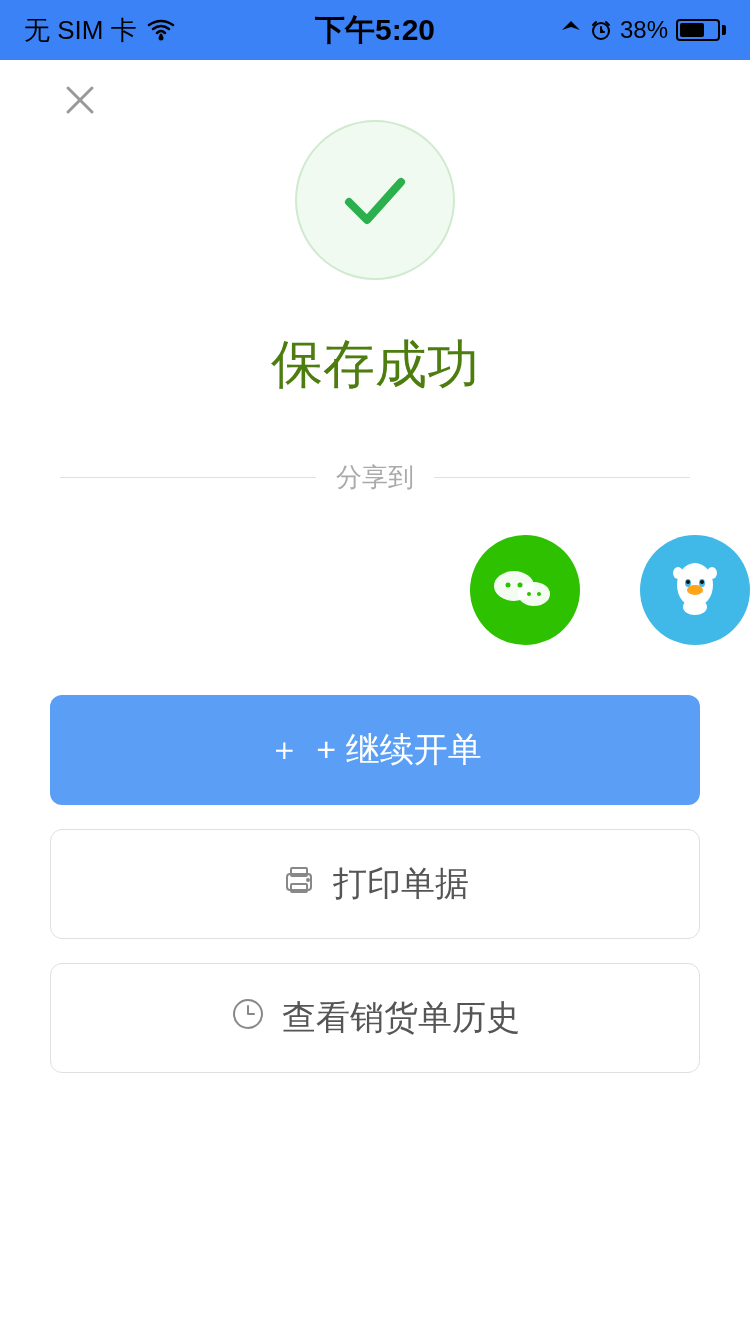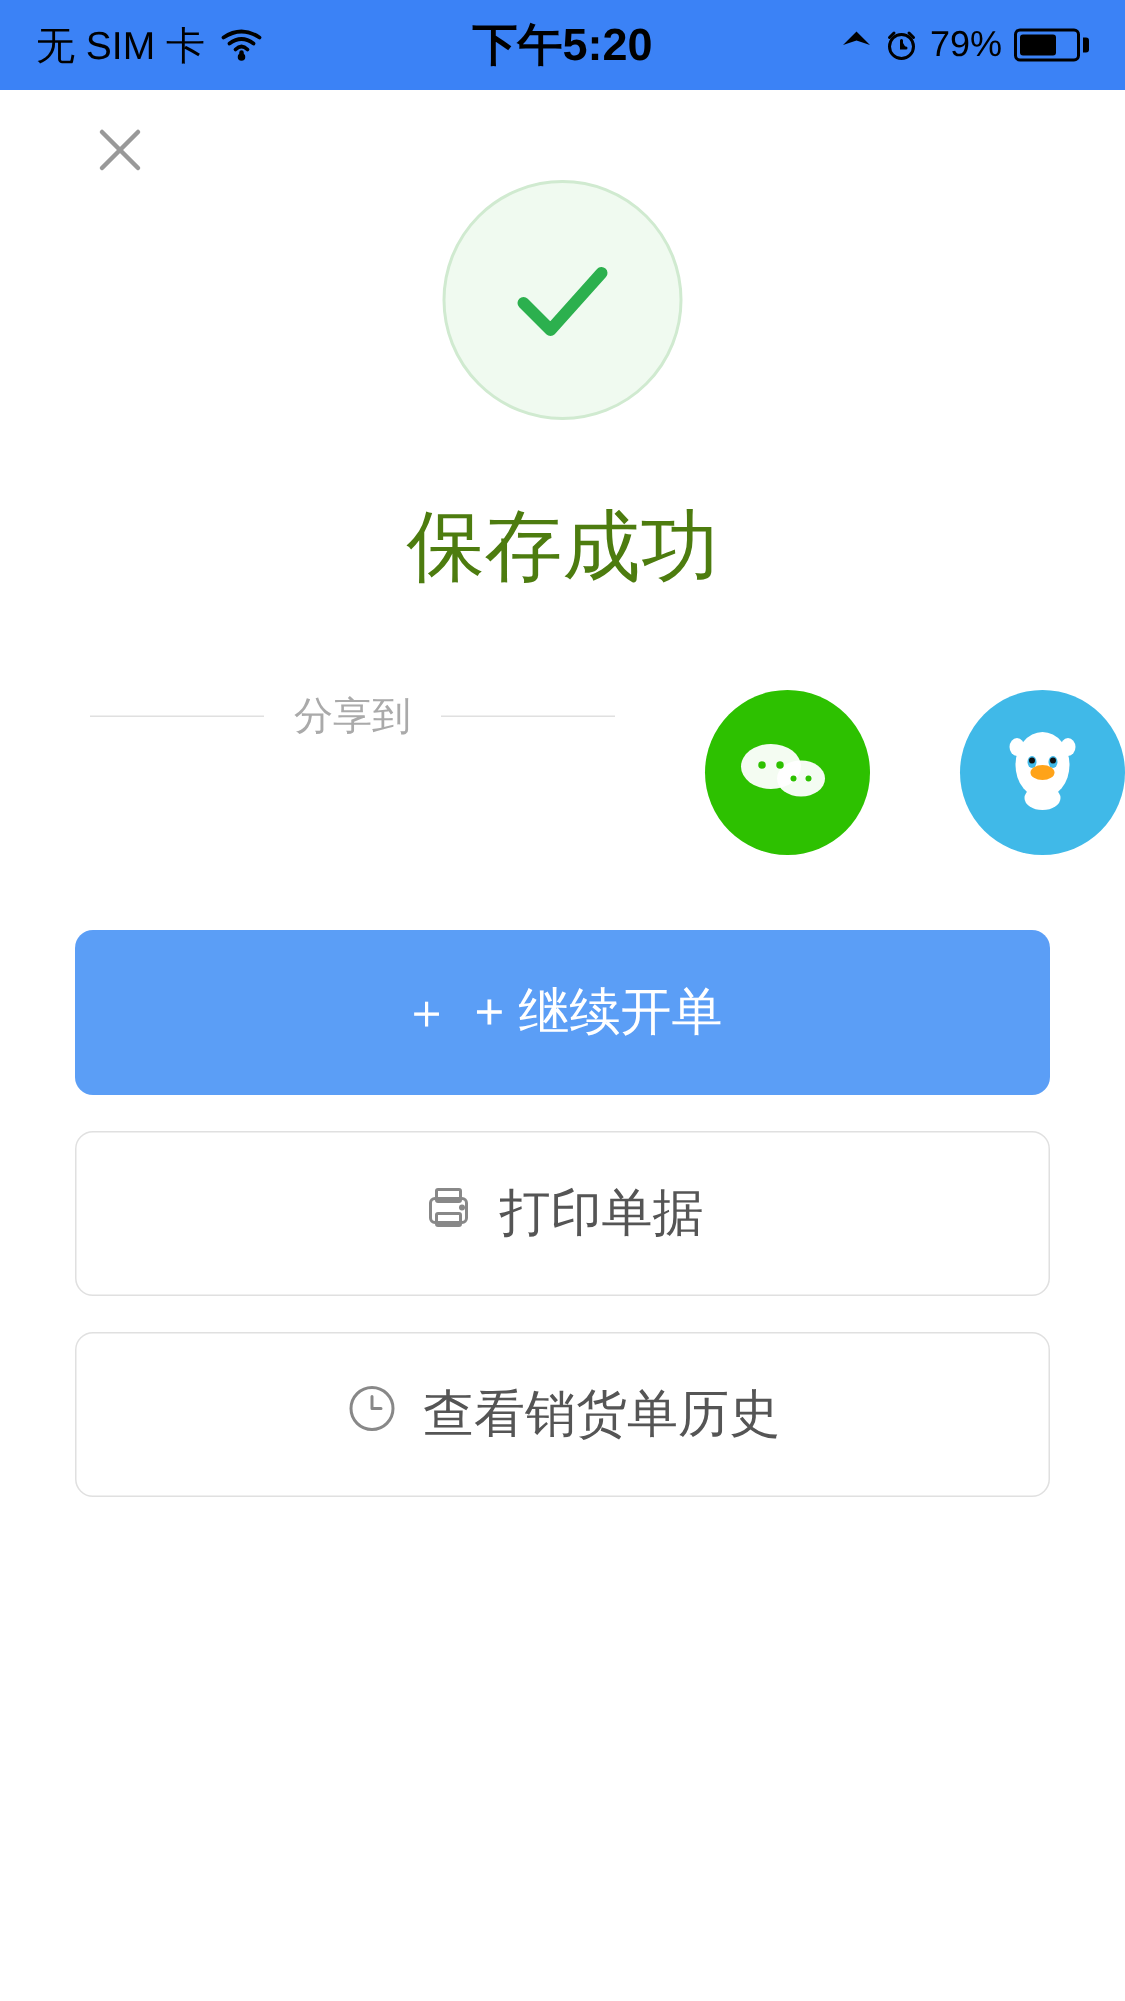--- a/index.html
+++ b/index.html
@@ -119,22 +119,22 @@
       font-size: 52px;
       font-weight: 500;
       color: #4d7c0f;
       margin-bottom: 60px;
     }
 
     
     .share-section {
       width: 100%;
       display: flex;
-      flex-direction: row;
-      align-items: flex-start;
+      flex-direction: column;
+      align-items: flex-end;
       margin-bottom: 50px;
     }
     .divider-row {
       width: 100%;
       display: flex;
       align-items: center;
       padding: 0 60px;
       margin-bottom: 40px;
     }
     .divider-line {
@@ -221,21 +221,21 @@
   <div class="status-right">
     <svg width="22" height="22" viewBox="0 0 22 22">
       <path d="M11 2 L20 11 L11 8 L2 11 Z" fill="#000"></path>
     </svg>
     <svg width="22" height="22" viewBox="0 0 22 22">
       <circle cx="11" cy="12" r="8" stroke="#000" stroke-width="2" fill="none"></circle>
       <path d="M11 8 L11 13 L14 13" stroke="#000" stroke-width="2" stroke-linecap="round"></path>
       <path d="M3 6 L6 3" stroke="#000" stroke-width="2" stroke-linecap="round"></path>
       <path d="M19 6 L16 3" stroke="#000" stroke-width="2" stroke-linecap="round"></path>
     </svg>
-    <span>79%</span>
+    <span>38%</span>
     <div class="battery-icon">
       <div class="battery-body">
         <div class="battery-fill"></div>
       </div>
       <div class="battery-tip"></div>
     </div>
   </div>
 </div>
 
 <div class="close-btn">

